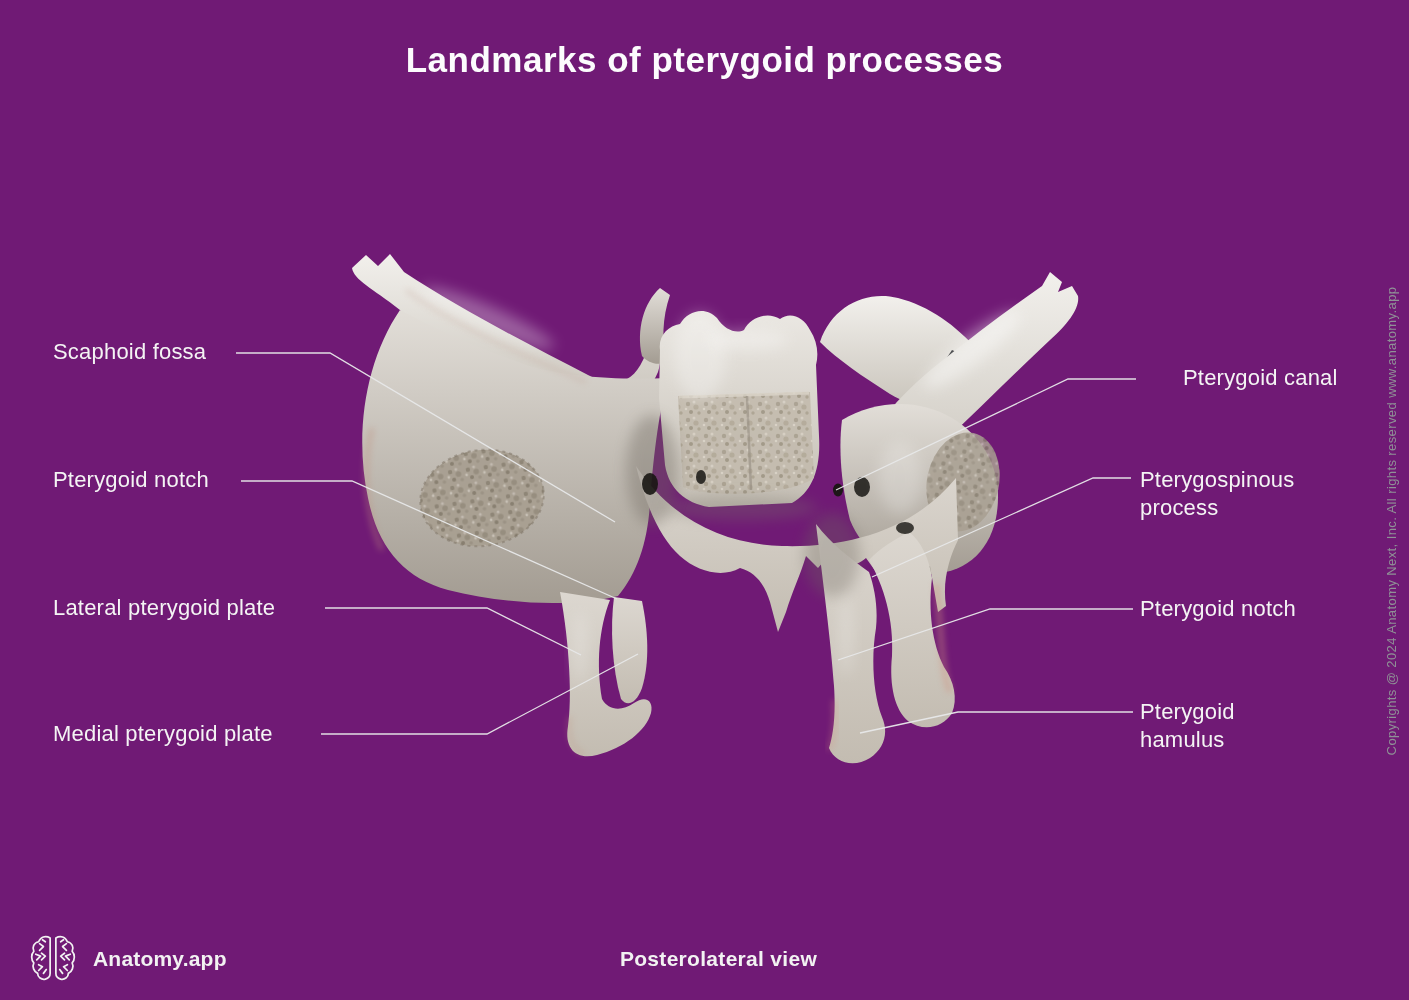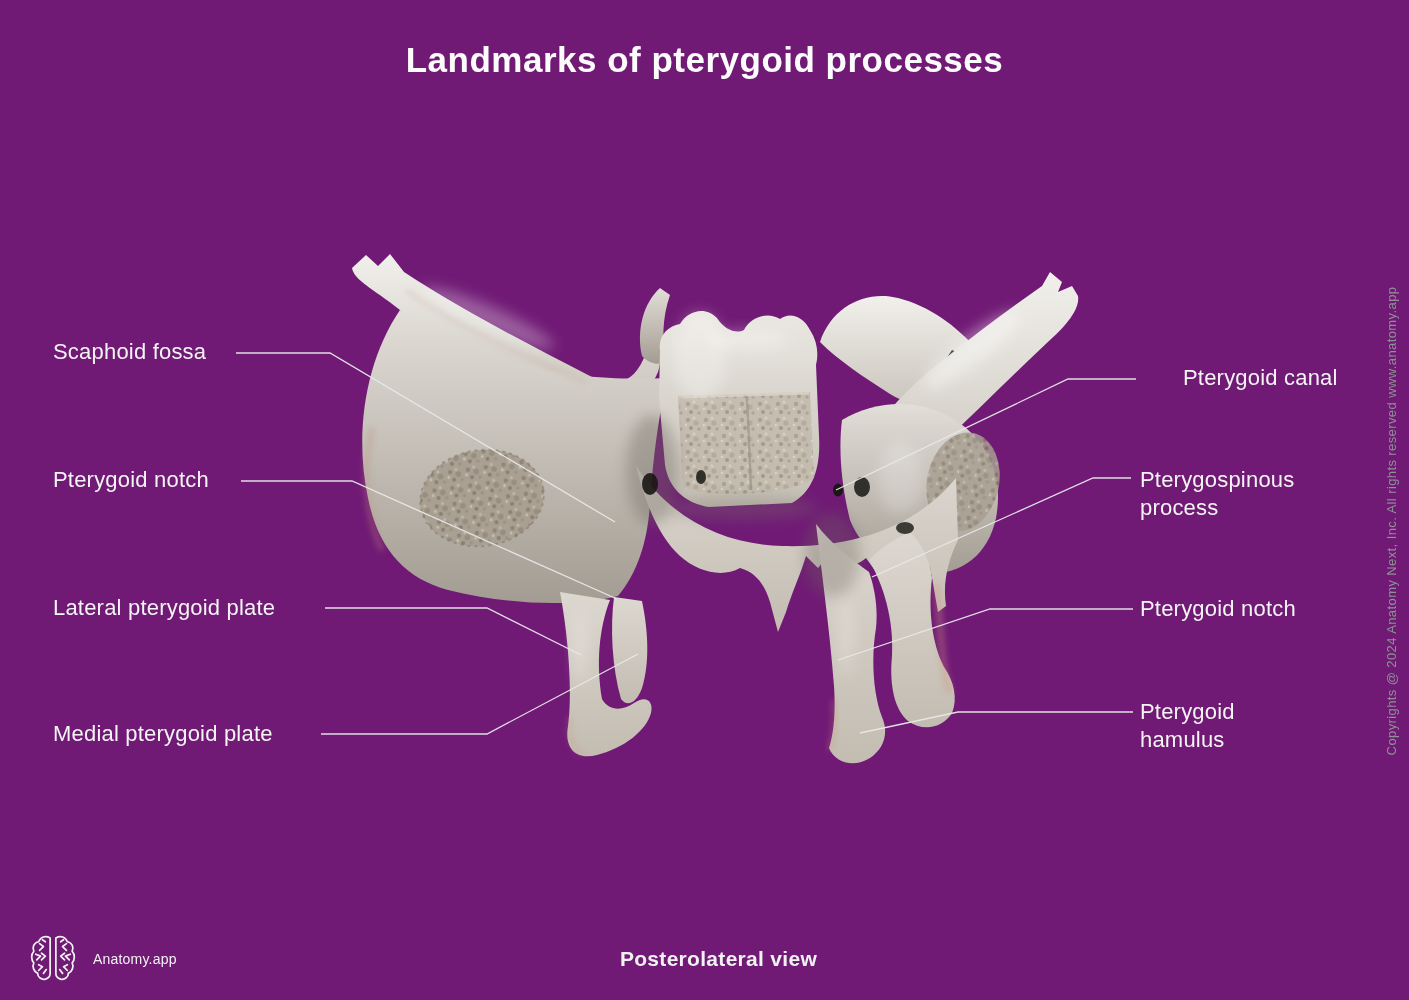--- a/index.html
+++ b/index.html
@@ -27,21 +27,21 @@
   .lbl-notch     { left:1140px; top:595px; white-space:nowrap; }
   .lbl-hamulus   { left:1140px; top:698px; width:160px; }
   .view-label {
     position:absolute; top:947px; left:0; right:0; text-align:center;
     color:#f2f2f2; font-size:21px; font-weight:600; letter-spacing:.3px;padding-left:28px;
   }
   .brand {
     position:absolute; left:30px; top:934px;
     display:flex; align-items:center; gap:17px;
   }
-  .brand-name { color:#f2f2f2; font-size:14px; font-weight:400; letter-spacing:.2px; }
+  .brand-name { color:#f2f2f2; font-size:21px; font-weight:700; letter-spacing:.2px; }
   .copyright {
     position:absolute; top:521px; left:1391px;
     transform:translate(-50%,-50%) rotate(-90deg);
     white-space:nowrap; color:#8f9196; font-size:13px; letter-spacing:.4px;
   }
 </style>
 </head>
 <body>
 
 <div class="canvas">

